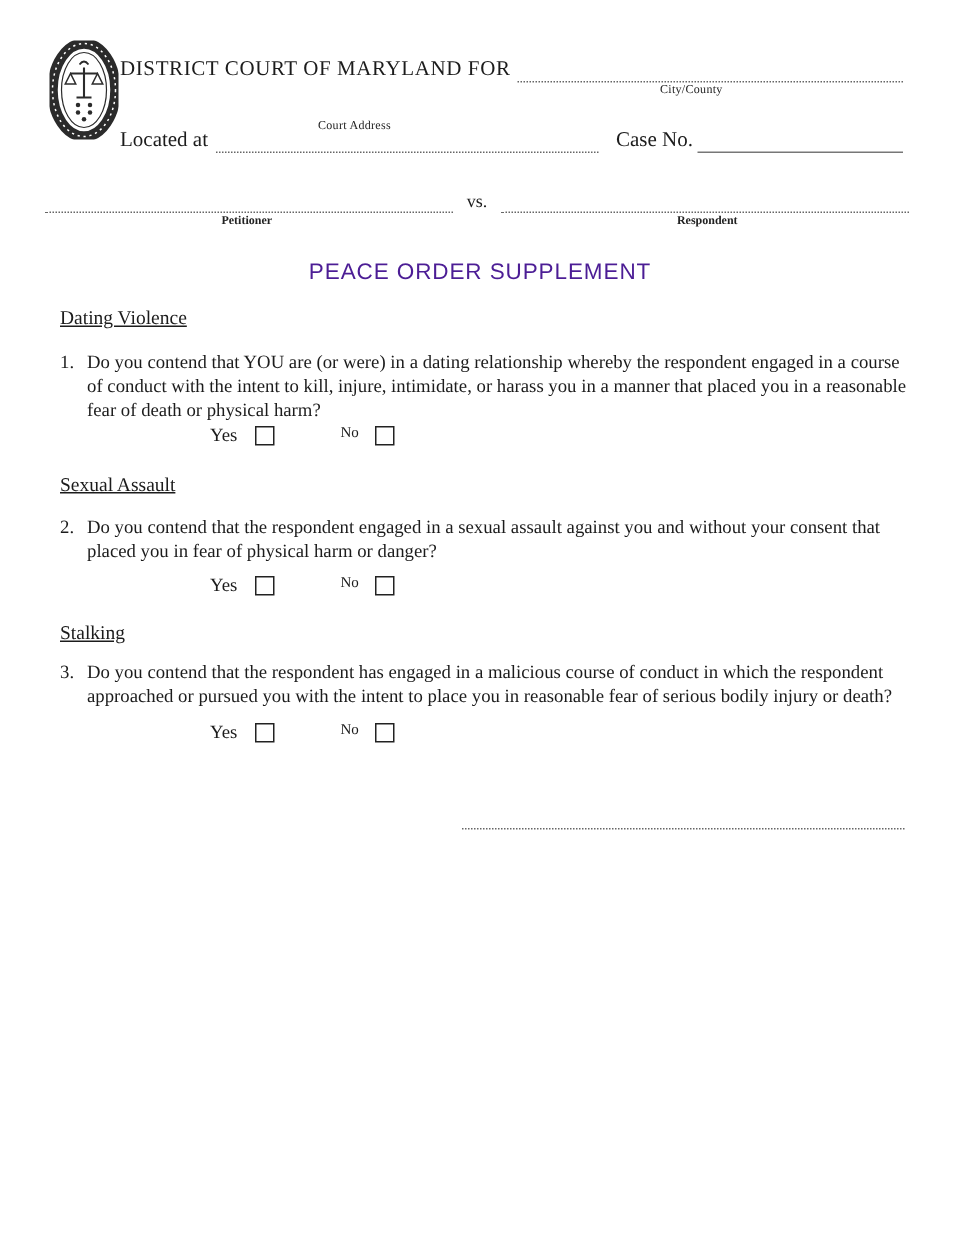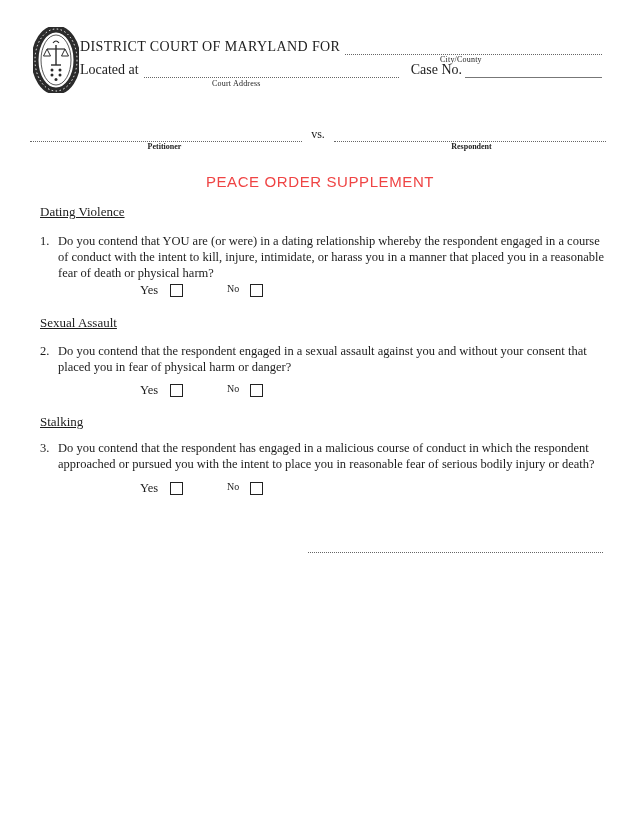--- a/index.html
+++ b/index.html
@@ -26,21 +26,21 @@
     font-size: 14px; letter-spacing: 0.4px;
   }
   .hdr-row1 .fill { flex: 1; border-bottom: 1px dotted #666; height: 15px; margin-left: 5px; }
   .hdr-row2 {
     position: absolute; left: 80px; top: 62px; right: 38px;
     display: flex; align-items: flex-end;
     font-size: 14px;
     justify-content: flex-end;
   }
   .hdr-row2 .fillA { width: 255px; border-bottom: 1px dotted #666; height: 15px; margin-left: 5px; }
-  .hdr-row2 .caseno { margin-left: 12px; white-space: nowrap; }
+  .hdr-row2 .caseno { margin-left: 12px; white-space: nowrap; margin-top: 24px; }
   .hdr-row2 .fillB { flex: 1; border-bottom: 1px solid #777; height: 15px; margin-left: 3px; }
   .tiny-label {
     font-size: 8px; color: #222; letter-spacing: 0.2px;
   }
   .lbl-citycounty { position: absolute; left: 440px; top: 55px; }
   .lbl-courtaddr  { position: absolute; left: 212px; top: 79px; }
 
   
   .parties {
     position: absolute; left: 30px; right: 34px; top: 127px;
@@ -53,21 +53,21 @@
     display: flex; font-size: 8px; color: #222;
   }
   .party-labels .half { flex: 1; text-align: center; font-weight: bold; }
   .party-labels .spacer { width: 38px; }
 
   
   .form-title {
     position: absolute; left: 0; right: 0; top: 173px;
     text-align: center;
     font-family: "Liberation Sans", sans-serif;
-    font-size: 15px; letter-spacing: 0.6px; color: #ef4444;
+    font-size: 15px; letter-spacing: 0.6px; color: #4c1d95;
   }
 
   
   .sec-heading {
     position: absolute; left: 40px;
     font-size: 13px; text-decoration: underline;
   }
   .question {
     position: absolute; left: 40px; width: 566px;
     display: flex; font-size: 12.5px; line-height: 16px;

